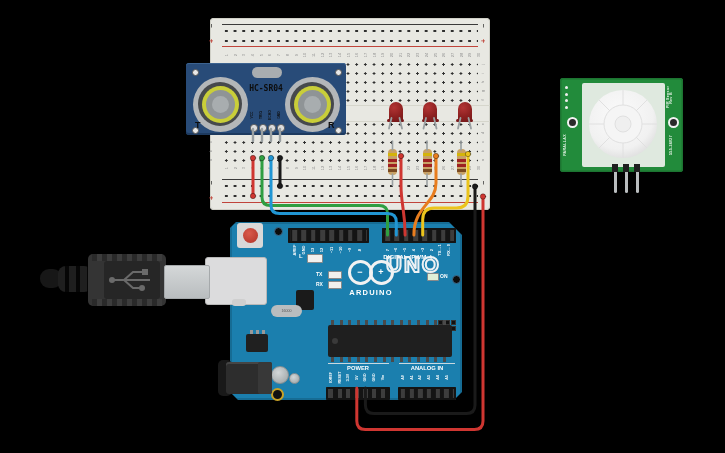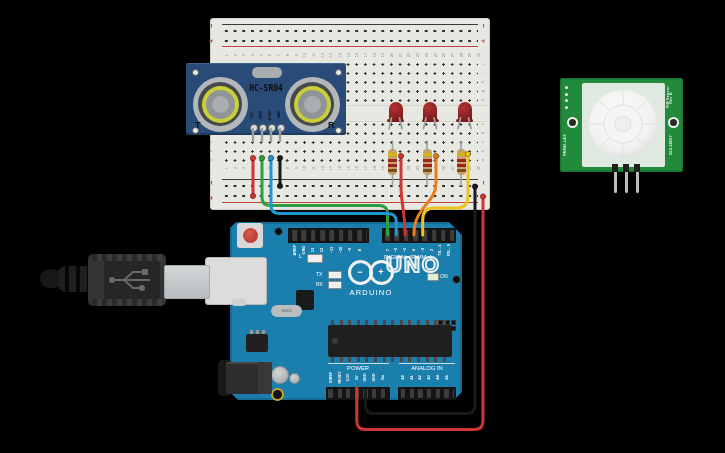--- a/index.html
+++ b/index.html
@@ -19,21 +19,21 @@
   #breadboard{left:210px;top:18px;width:280px;height:192px;background:#e8e8e2;
               border-radius:4px;box-shadow:inset 0 0 0 1px #cfcfc6;}
   .dots{position:absolute;background-image:radial-gradient(circle 1.15px at 4.35px 4.5px,#2f2f2f 98%,transparent);}
   .railline{position:absolute;height:1.3px;}
   .chanline{position:absolute;height:1px;background:#d6d6cc;}
   
   #arduino{left:230px;top:222px;width:232px;height:178px;background:#1b7fae;
            clip-path:polygon(0px 6px,6px 0px,219px 0px,232px 13px,232px 170px,224px 178px,8px 178px,0px 170px);
            box-shadow:inset 0 0 0 2px rgba(0,0,0,.15);}
   .hdr{position:absolute;background:#141414;border-radius:1px;}
-  .caption{position:absolute;color:#fff;font-weight:normal;}
+  .caption{position:absolute;color:#fff;font-weight:bold;}
   .ledrect{position:absolute;background:#f0f0ee;border:1px solid #8a8a8a;border-radius:1px;}
   .bracket{position:absolute;height:1px;background:#e8e8e8;opacity:.85;}
   .logo-circle{position:absolute;width:19px;height:19px;border:3.5px solid #f2f2f2;border-radius:50%;
                display:flex;align-items:center;justify-content:center;color:#fff;font-weight:bold;font-size:9px;}
   #uno-text{position:absolute;left:386px;top:252px;font-size:22px;font-weight:bold;letter-spacing:2px;
             color:transparent;-webkit-text-stroke:2px #eef2f4;}
   .teeth{position:absolute;height:5px;background:repeating-linear-gradient(90deg,#4a4a4a 0 3px,transparent 3px 8.6px);}
   
   #hcsr04{left:186px;top:63px;width:160px;height:72px;background:#284b78;border-radius:3px;
           box-shadow:inset 0 1px 0 #3c6390,inset 0 -2px 0 #1d3a5f;}

